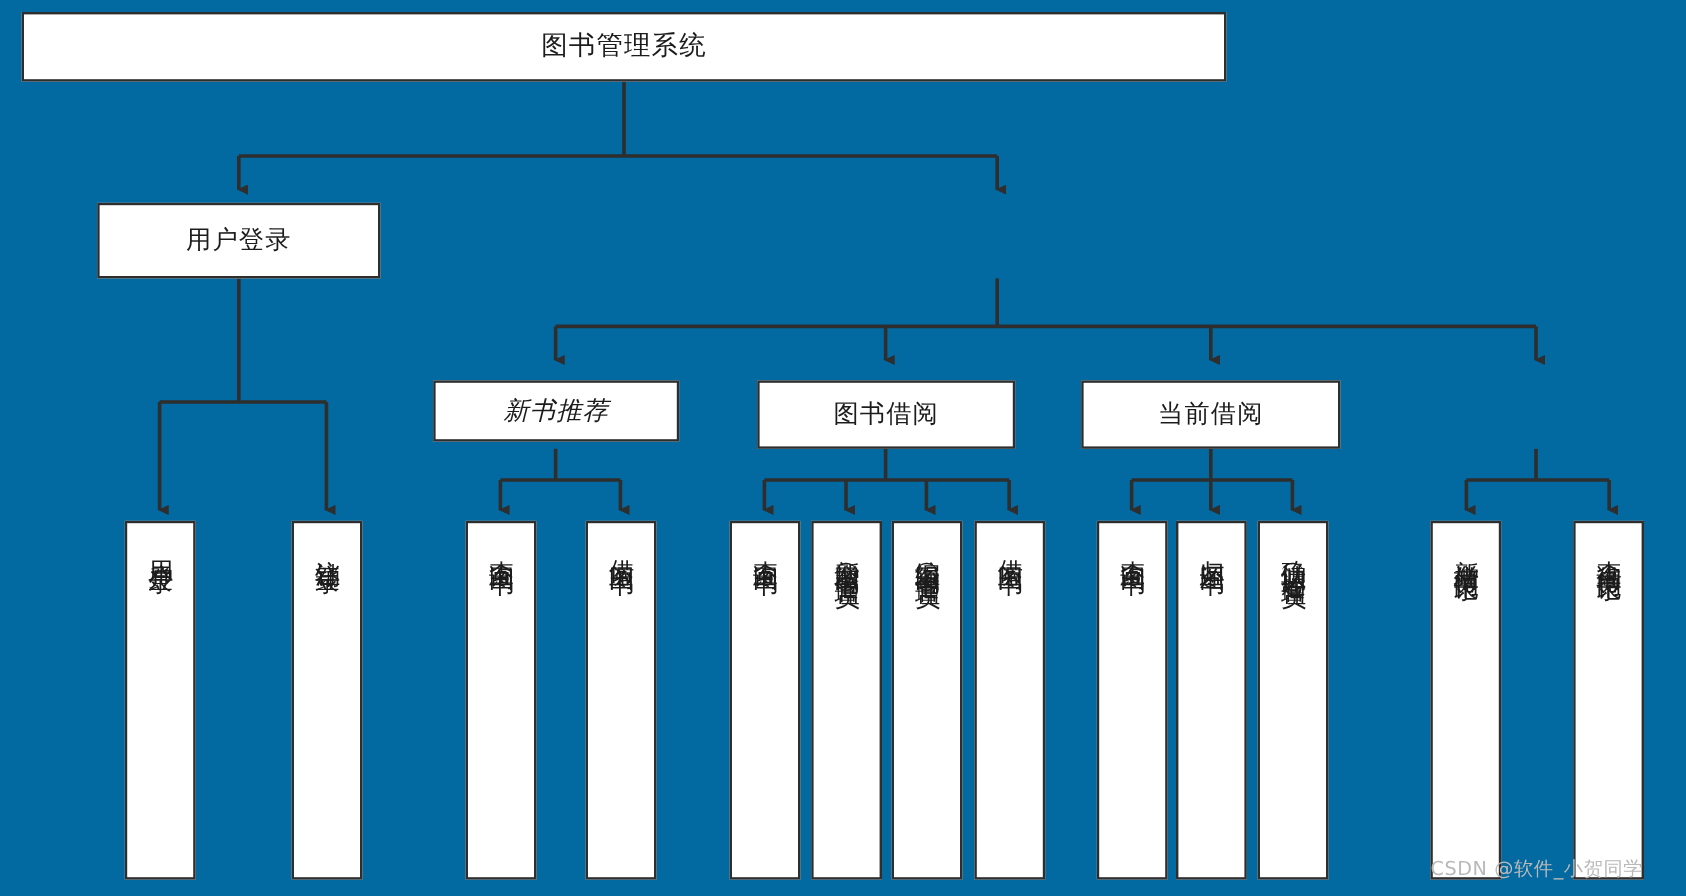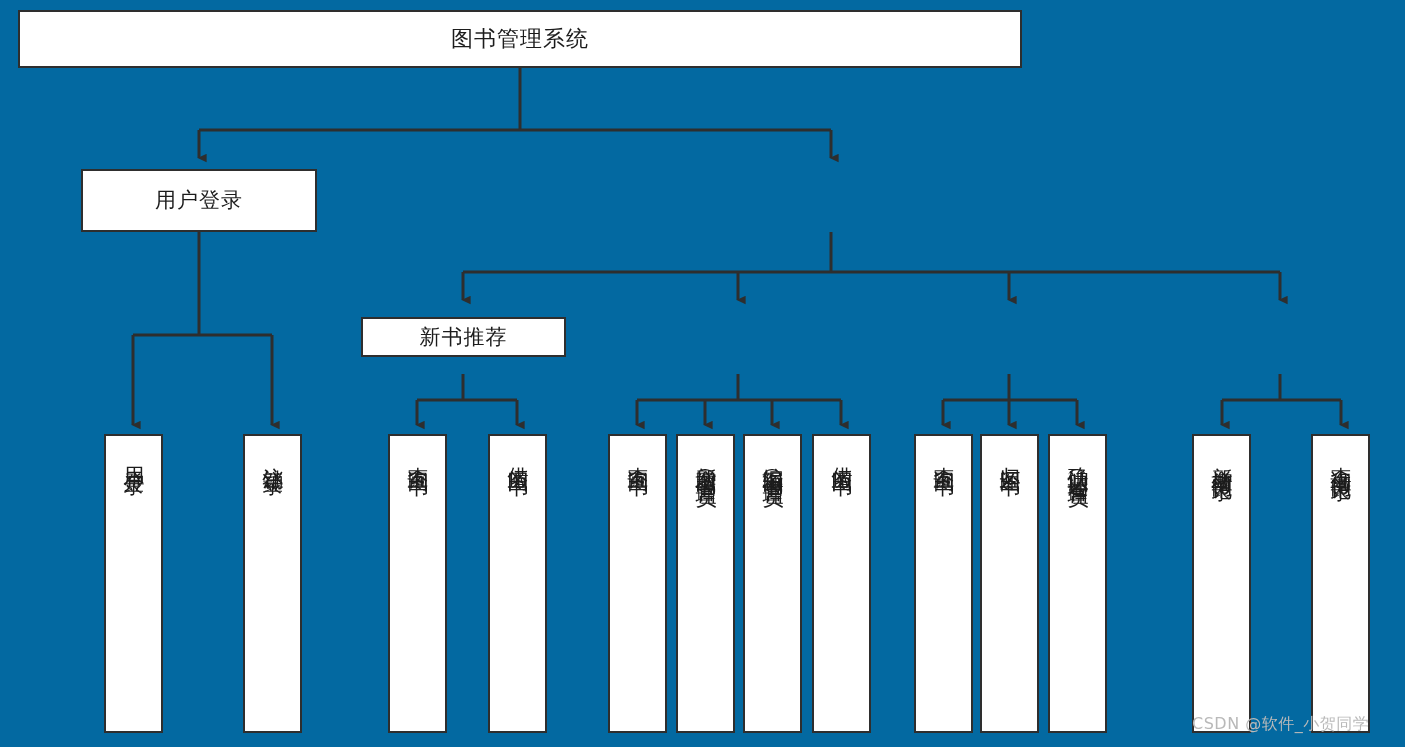--- a/index.html
+++ b/index.html
@@ -125,22 +125,28 @@
   </svg>
 
   <div class="node root" style="left:18px;top:10px;width:1004px;height:58px;">
     <span class="label">图书管理系统</span>
   </div>
 
   <div class="node" style="left:81px;top:169px;width:236px;height:63px;">
     <span class="label">用户登录</span>
   </div>
 
-  <div class="node" style="left:361px;top:317px;width:205px;height:40px;">
+  <div class="node" style="left:361px;top:317px;width:205px;height:51px;font-style:italic;">
     <span class="label">新书推荐</span>
+  </div>
+  <div class="node" style="left:631px;top:317px;width:215px;height:57px;">
+    <span class="label">图书借阅</span>
+  </div>
+  <div class="node" style="left:901px;top:317px;width:216px;height:57px;">
+    <span class="label">当前借阅</span>
   </div>
 
   <div class="node vertical" style="left:104px;top:434px;width:59px;height:299px;">
     <span class="label">用户登录</span>
   </div>
   <div class="node vertical" style="left:243px;top:434px;width:59px;height:299px;">
     <span class="label">注销登录</span>
   </div>
 
   <div class="node vertical" style="left:388px;top:434px;width:59px;height:299px;">

